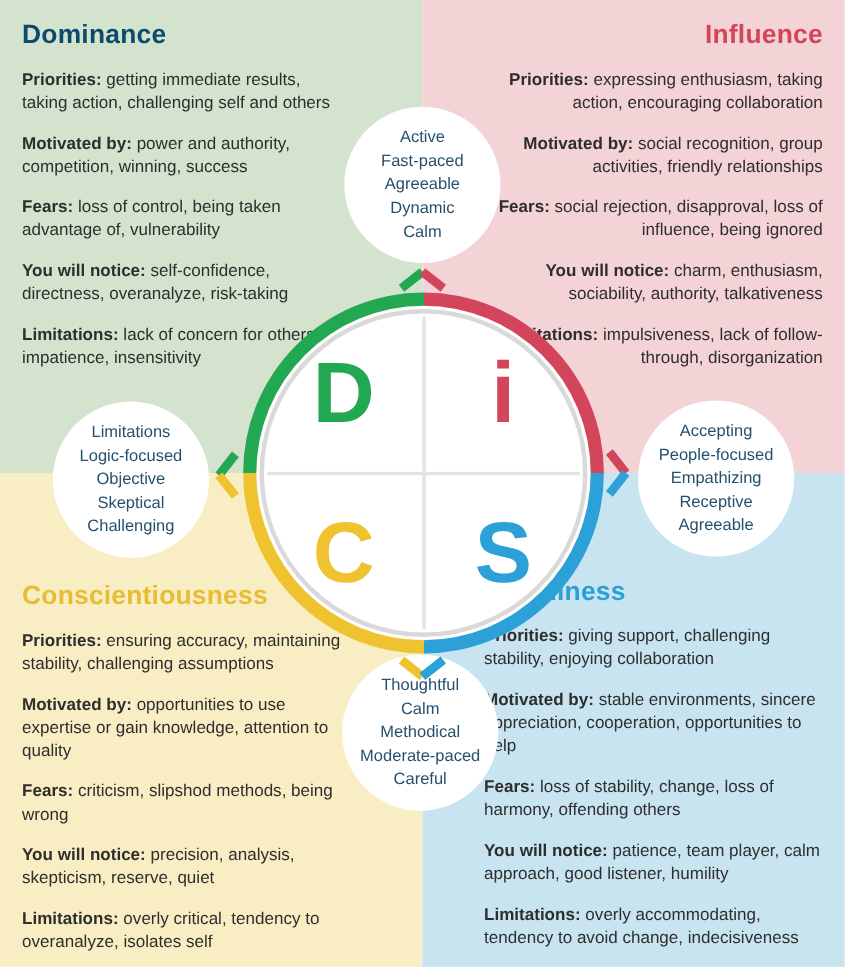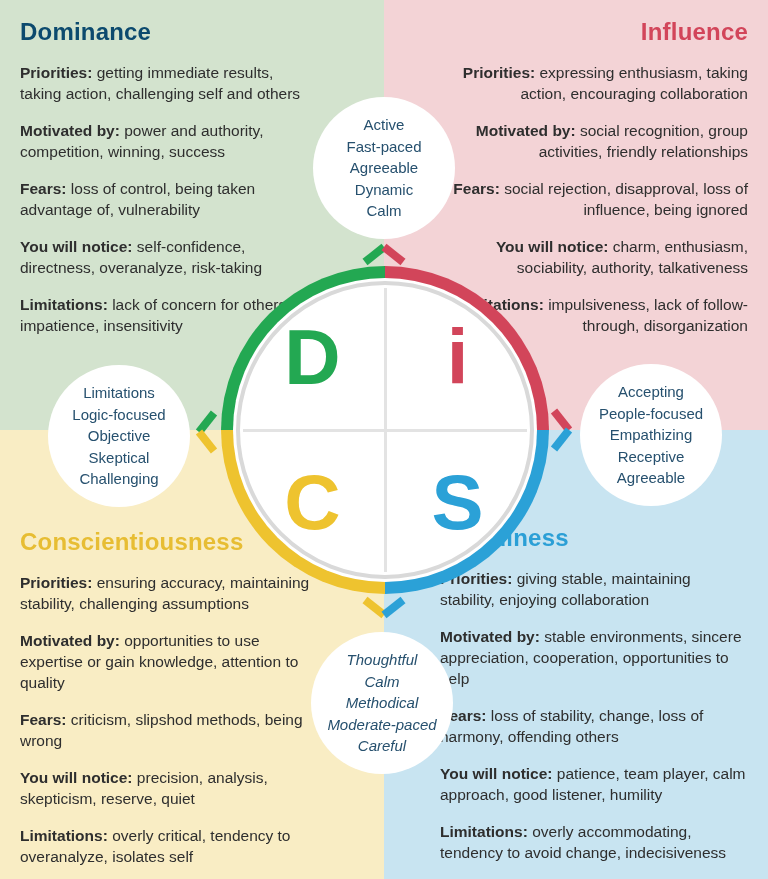--- a/index.html
+++ b/index.html
@@ -42,21 +42,21 @@
   .letter-s { color:#2ba1d7; }
 
   
   .callout { position:absolute; width:142px; height:142px; border-radius:50%; background:#fff;
              display:flex; flex-direction:column; align-items:center; justify-content:center;
              text-align:center; color:#26506e; font-size:15px; line-height:21.5px; }
   .callout span { display:block; }
   .callout-top    { left:313px; top:97px; }
   .callout-left   { left:48px;  top:365px; }
   .callout-right  { left:580px; top:364px; }
-  .callout-bottom { left:311px; top:632px;font-style:italic; }
+  .callout-bottom { left:311px; top:595px; }
 
   
   .chev { position:absolute; }
   .chev-top    { left:361px; top:242px; }
   .chev-bottom { left:361px; top:596px; }
   .chev-left   { left:194px; top:409px; }
   .chev-right  { left:550px; top:407px; }
 </style>
 </head>
 <body>
@@ -90,21 +90,21 @@
     <h2>Conscientiousness</h2>
     <p><b>Priorities:</b> <span>ensuring accuracy, maintaining stability, challenging assumptions</span></p>
     <p><b>Motivated by:</b> <span>opportunities to use expertise or gain knowledge, attention to quality</span></p>
     <p><b>Fears:</b> <span>criticism, slipshod methods, being wrong</span></p>
     <p><b>You will notice:</b> <span>precision, analysis, skepticism, reserve, quiet</span></p>
     <p><b>Limitations:</b> <span>overly critical, tendency to overanalyze, isolates self</span></p>
   </section>
 
   <section class="quad quad-steadiness">
     <h2>Steadiness</h2>
-    <p><b>Priorities:</b> <span>giving stable, maintaining stability, enjoying collaboration</span></p>
+    <p><b>Priorities:</b> <span>giving support, challenging stability, enjoying collaboration</span></p>
     <p><b>Motivated by:</b> <span>stable environments, sincere appreciation, cooperation, opportunities to help</span></p>
     <p><b>Fears:</b> <span>loss of stability, change, loss of harmony, offending others</span></p>
     <p><b>You will notice:</b> <span>patience, team player, calm approach, good listener, humility</span></p>
     <p><b>Limitations:</b> <span>overly accommodating, tendency to avoid change, indecisiveness</span></p>
   </section>
 
   <div class="ring">
     <div class="ring-inner">
       <div class="xh-v"></div>
       <div class="xh-h"></div>

